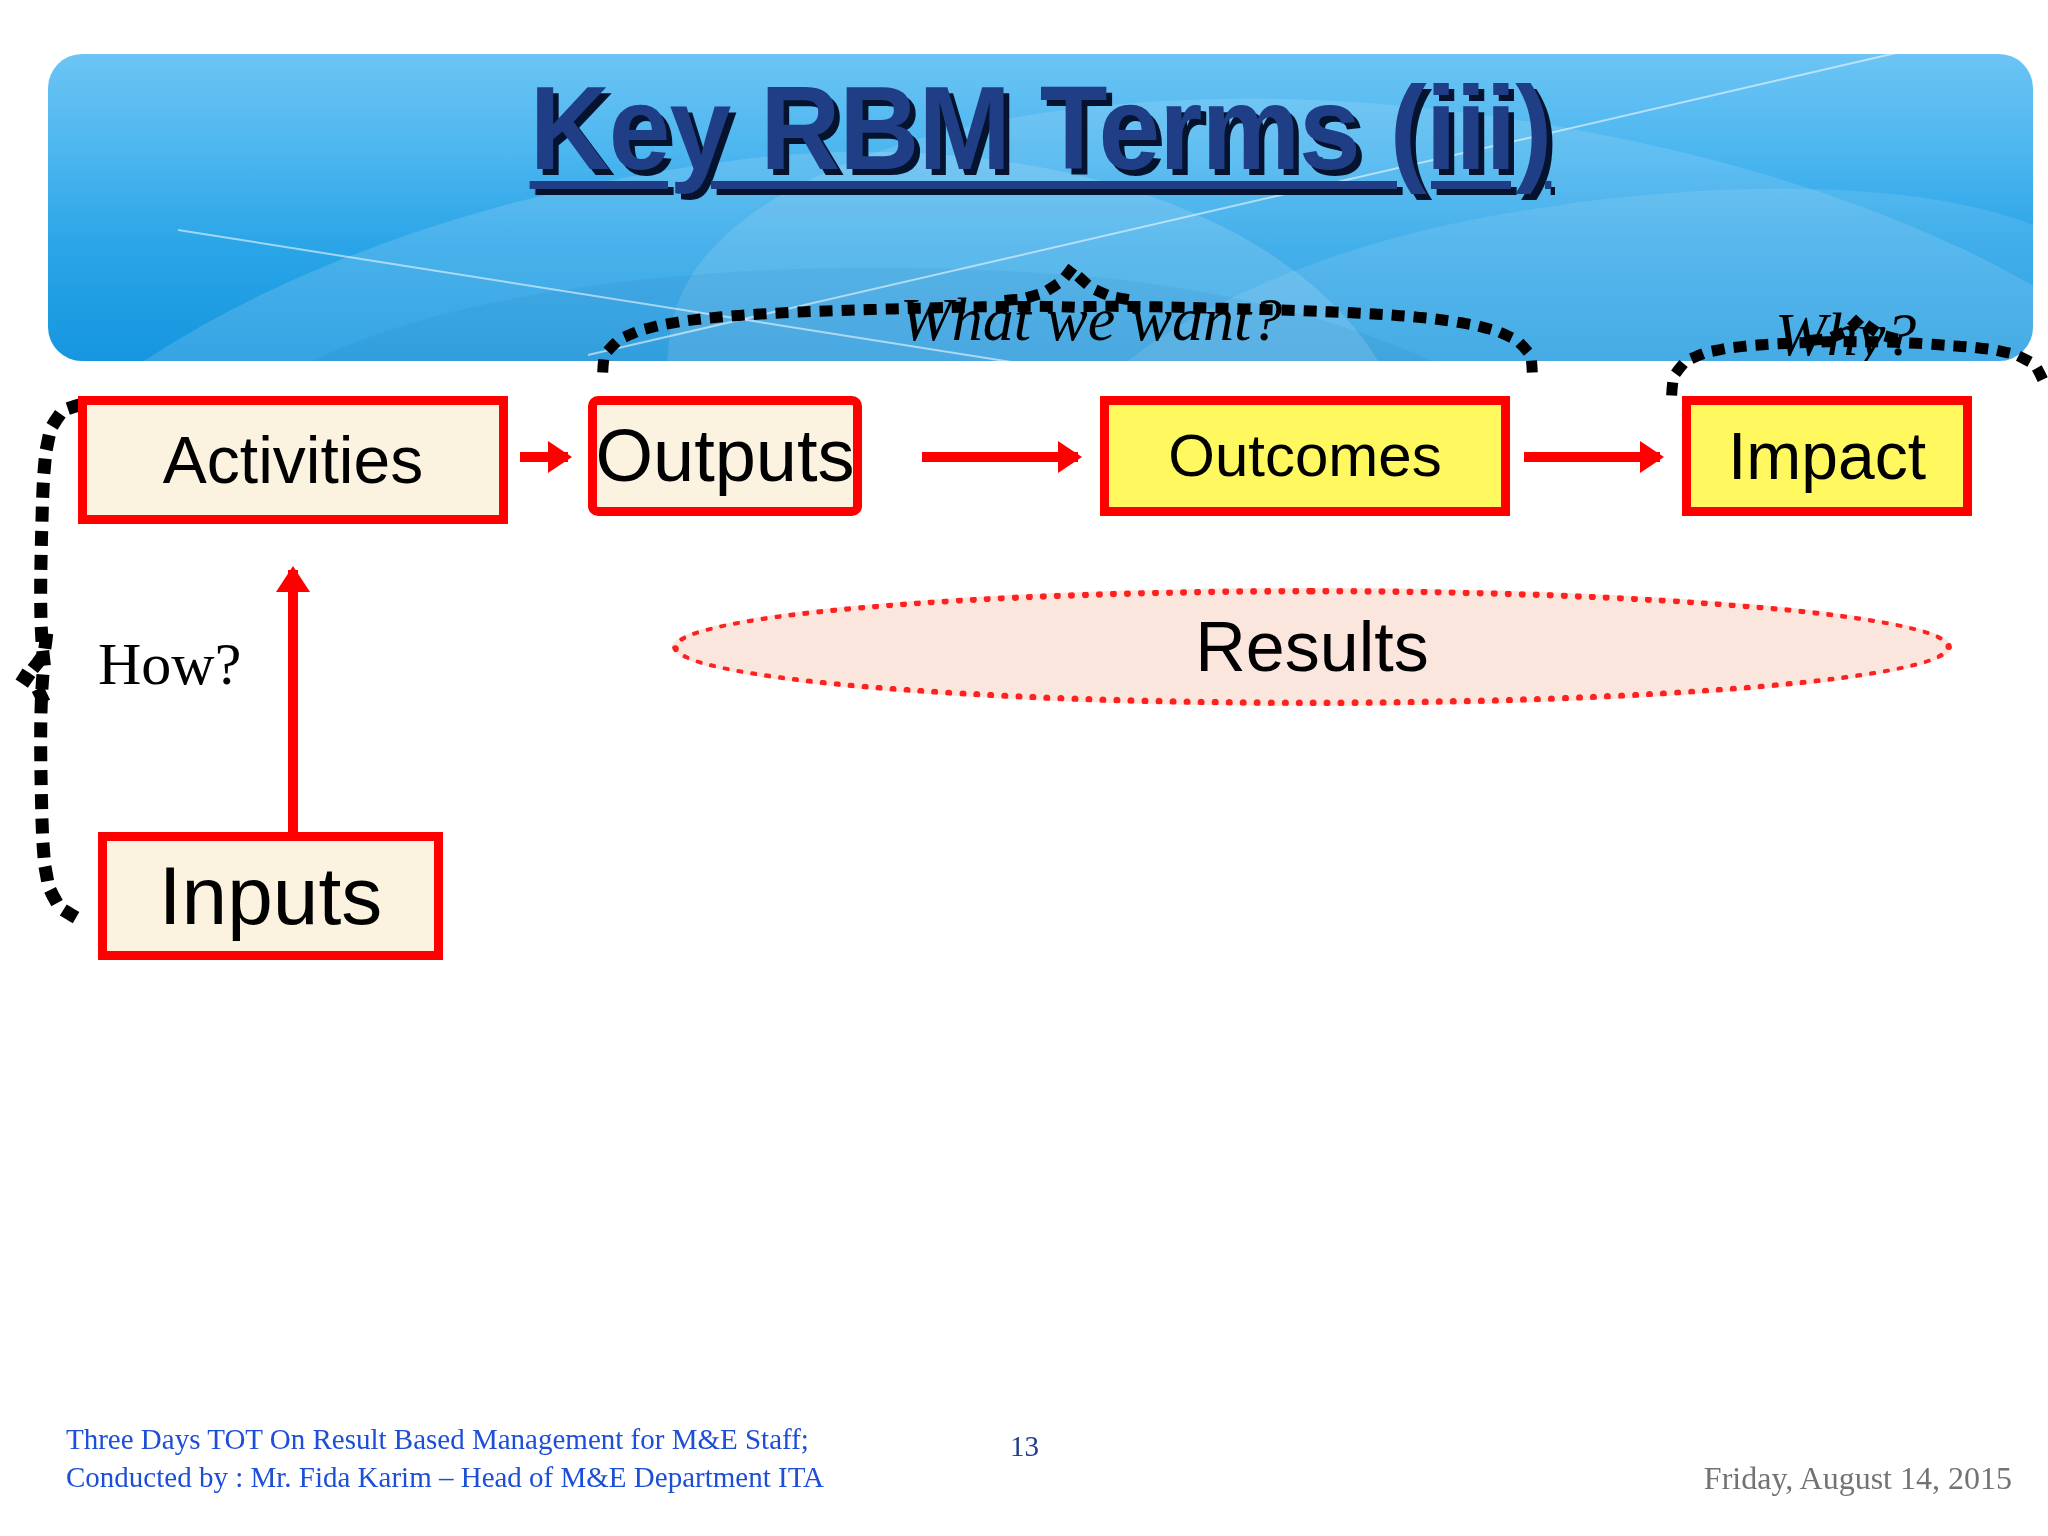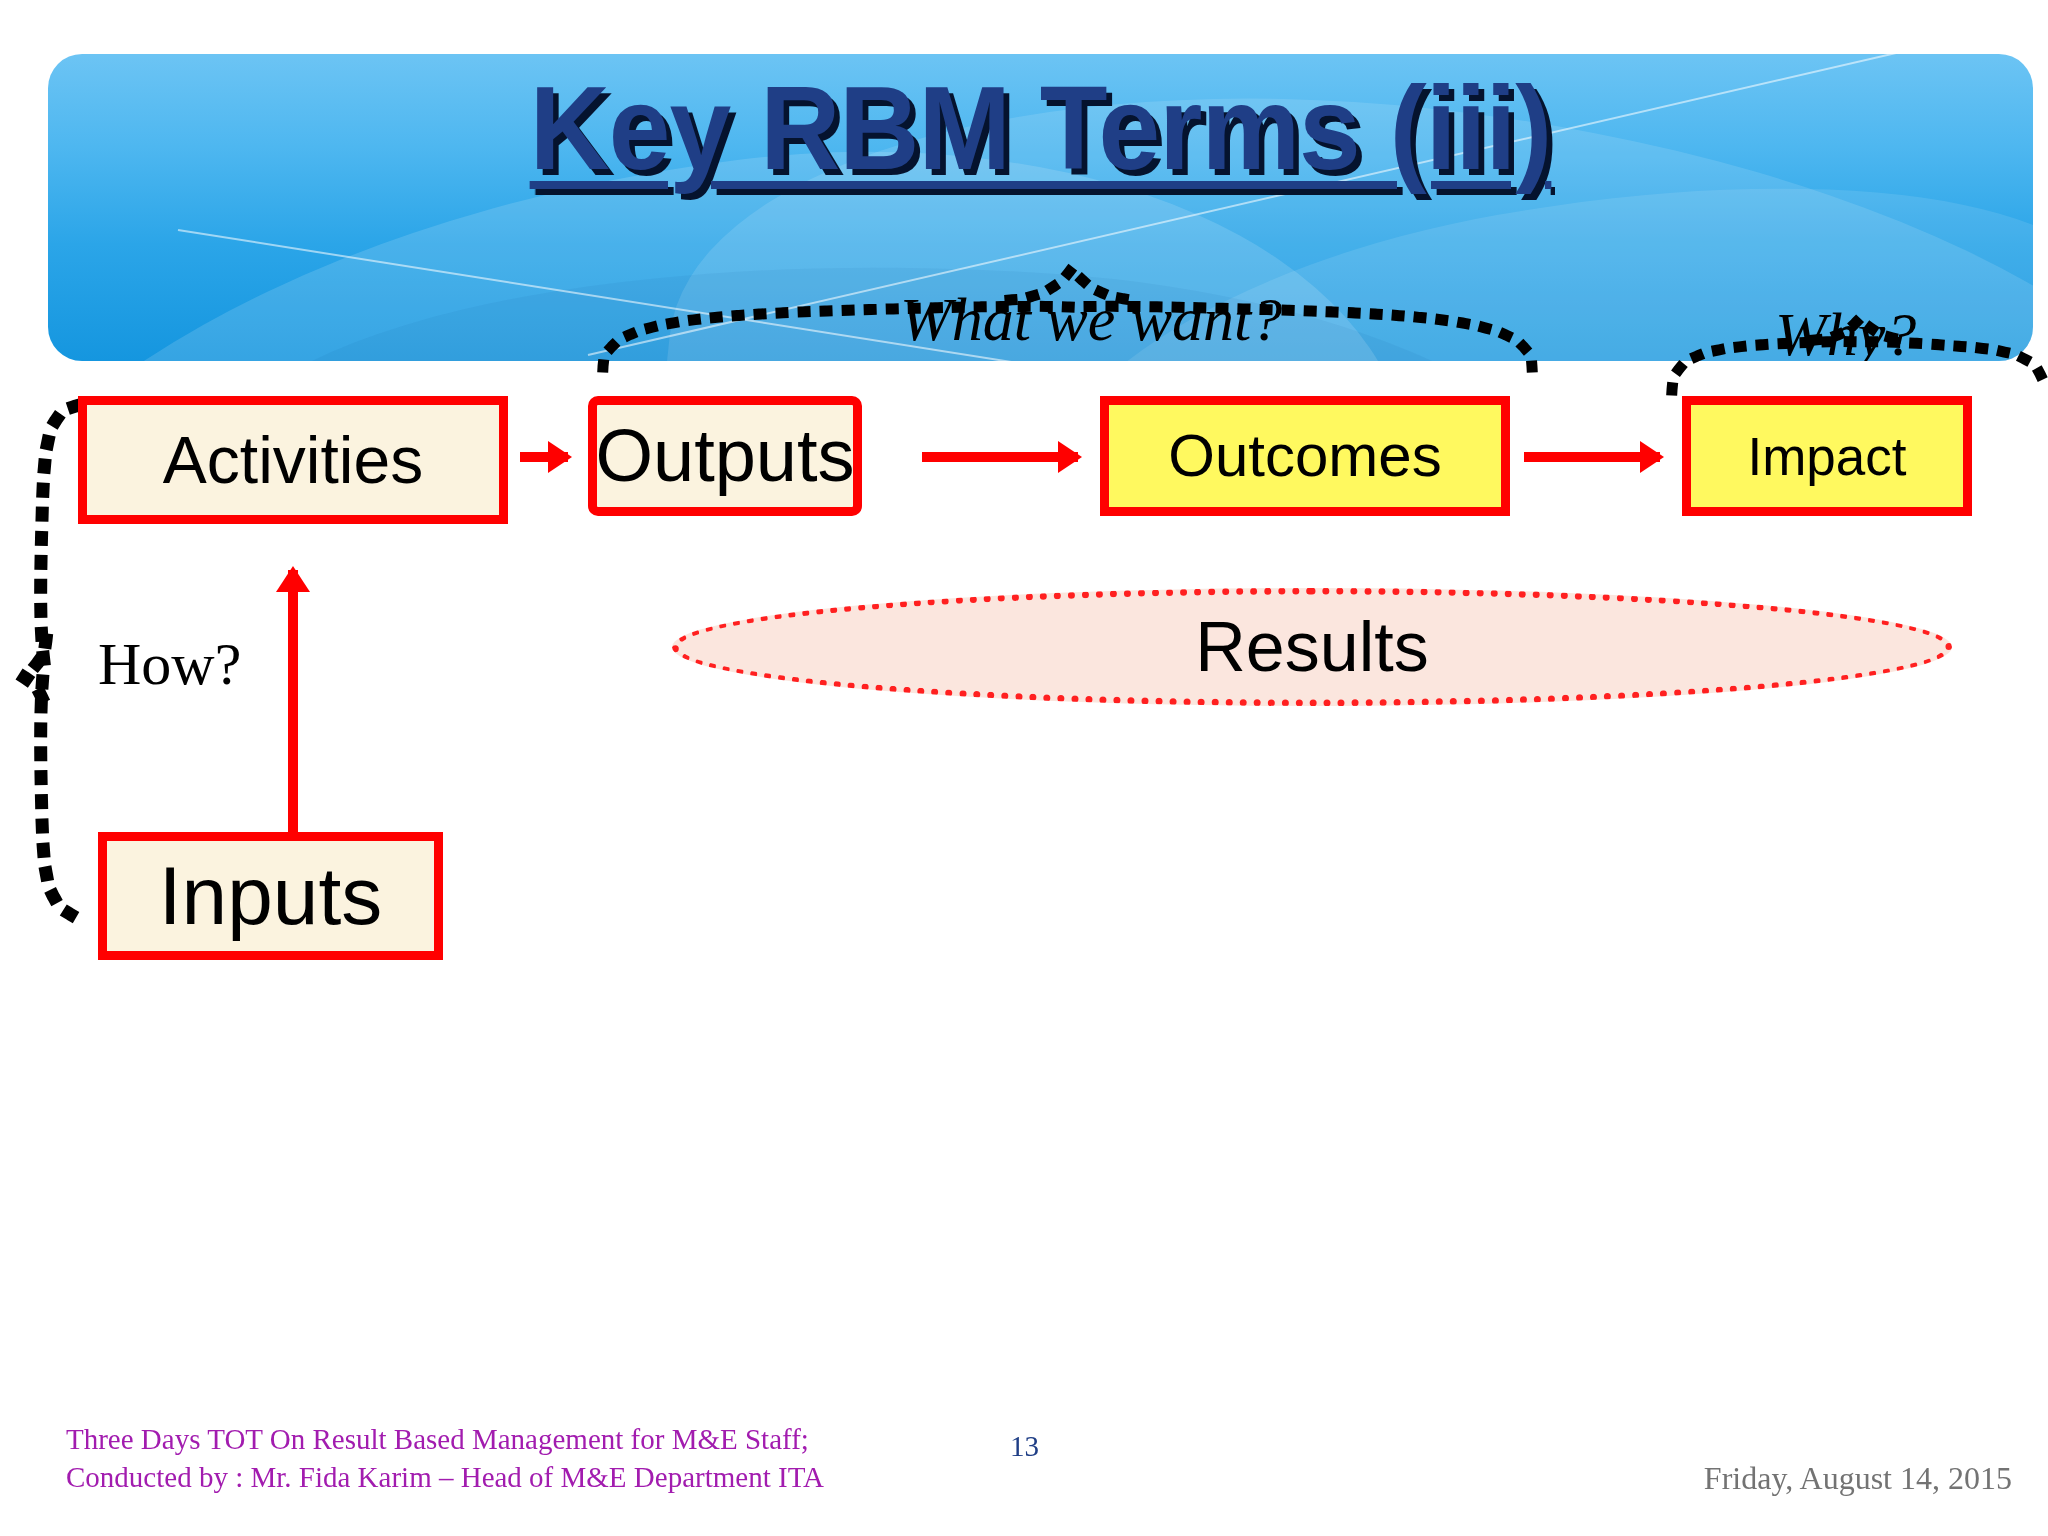--- a/index.html
+++ b/index.html
@@ -124,21 +124,21 @@
     border-radius: 10px;
   }
   #box-outcomes {
     left: 1100px; top: 396px;
     width: 410px; height: 120px;
     font-size: 60px;
   }
   #box-impact {
     left: 1682px; top: 396px;
     width: 290px; height: 120px;
-    font-size: 53px;
+    font-size: 66px;
   }
   #box-inputs {
     left: 98px; top: 832px;
     width: 345px; height: 128px;
     font-size: 82px;
   }
 
   
   .arrow-h {
     position: absolute;
@@ -212,21 +212,21 @@
     width: 2048px; height: 1536px;
     pointer-events: none;
   }
 
   
   #footer-note {
     position: absolute;
     left: 66px; top: 1420px;
     font-family: "Liberation Serif", serif;
     font-size: 29px;
-    color: #a21caf;
+    color: #1d4ed8;
     line-height: 1.32;
     white-space: nowrap;
   }
   #footer-page {
     position: absolute;
     left: 1010px; top: 1430px;
     font-family: "Liberation Serif", serif;
     font-size: 29px;
     color: #1F3E86;
   }

